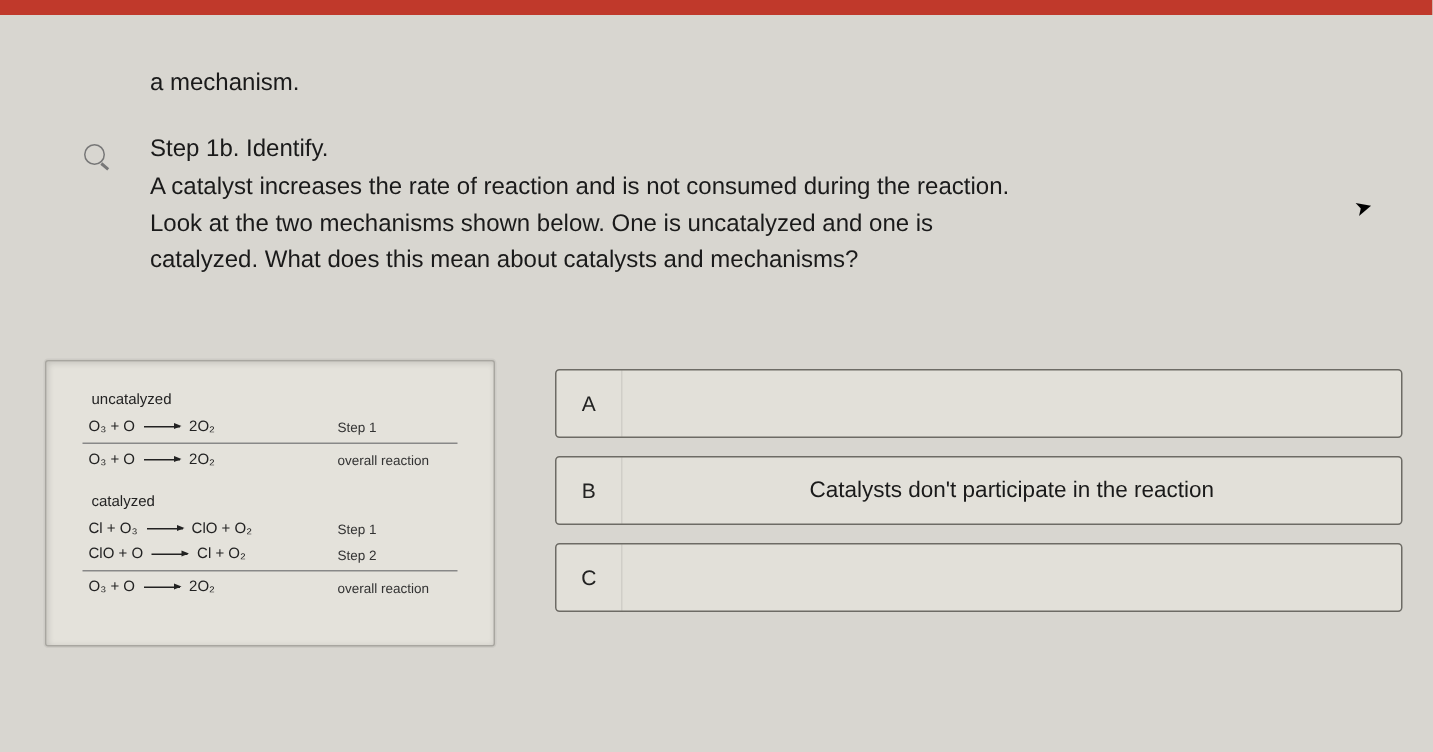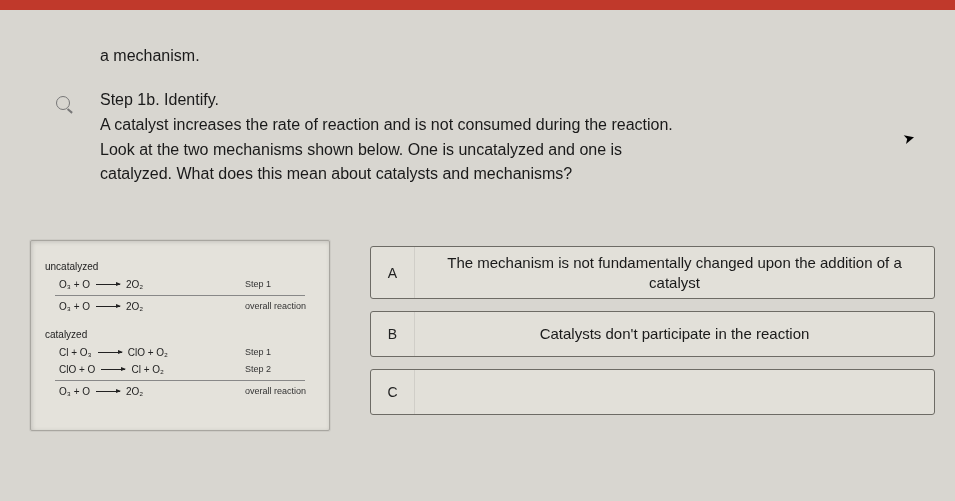--- a/index.html
+++ b/index.html
@@ -44,26 +44,26 @@
       border: 1px solid #a8a6a0;
       border-radius: 2px;
       width: 300px;
       padding: 12px 14px 30px 14px;
       box-shadow: 1px 1px 4px rgba(0,0,0,0.15) inset, 0 0 0 1px rgba(0,0,0,0.05);
       font-size: 10px;
       color: #222;
     }
     .mech-group-title {
       font-size: 10px;
-      margin: 8px 0 4px 0;
+      margin: 8px 0 4px 16px;
     }
     .rxn-row {
       display: flex;
-      align-items: flex-start;
-      gap: 24px;
+      align-items: flex-end;
+      gap: 4px;
       padding: 3px 0 3px 14px;
       font-size: 10px;
     }
     .rxn-eq {
       display: flex;
       align-items: center;
       gap: 4px;
       min-width: 130px;
     }
     .arrow {
@@ -221,21 +221,20 @@
         <span>2O₂</span>
       </span>
       <span class="rxn-label">overall reaction</span>
     </div>
 
   </div>
 
   <div class="answers">
     <div class="answer">
       <div class="answer-letter">A</div>
-      <div class="answer-text">The mechanism is not fundamentally changed upon the addition of a catalyst</div>
     </div>
     <div class="answer">
       <div class="answer-letter">B</div>
       <div class="answer-text">Catalysts don't participate in the reaction</div>
     </div>
     <div class="answer">
       <div class="answer-letter">C</div>
     </div>
   </div>
 

